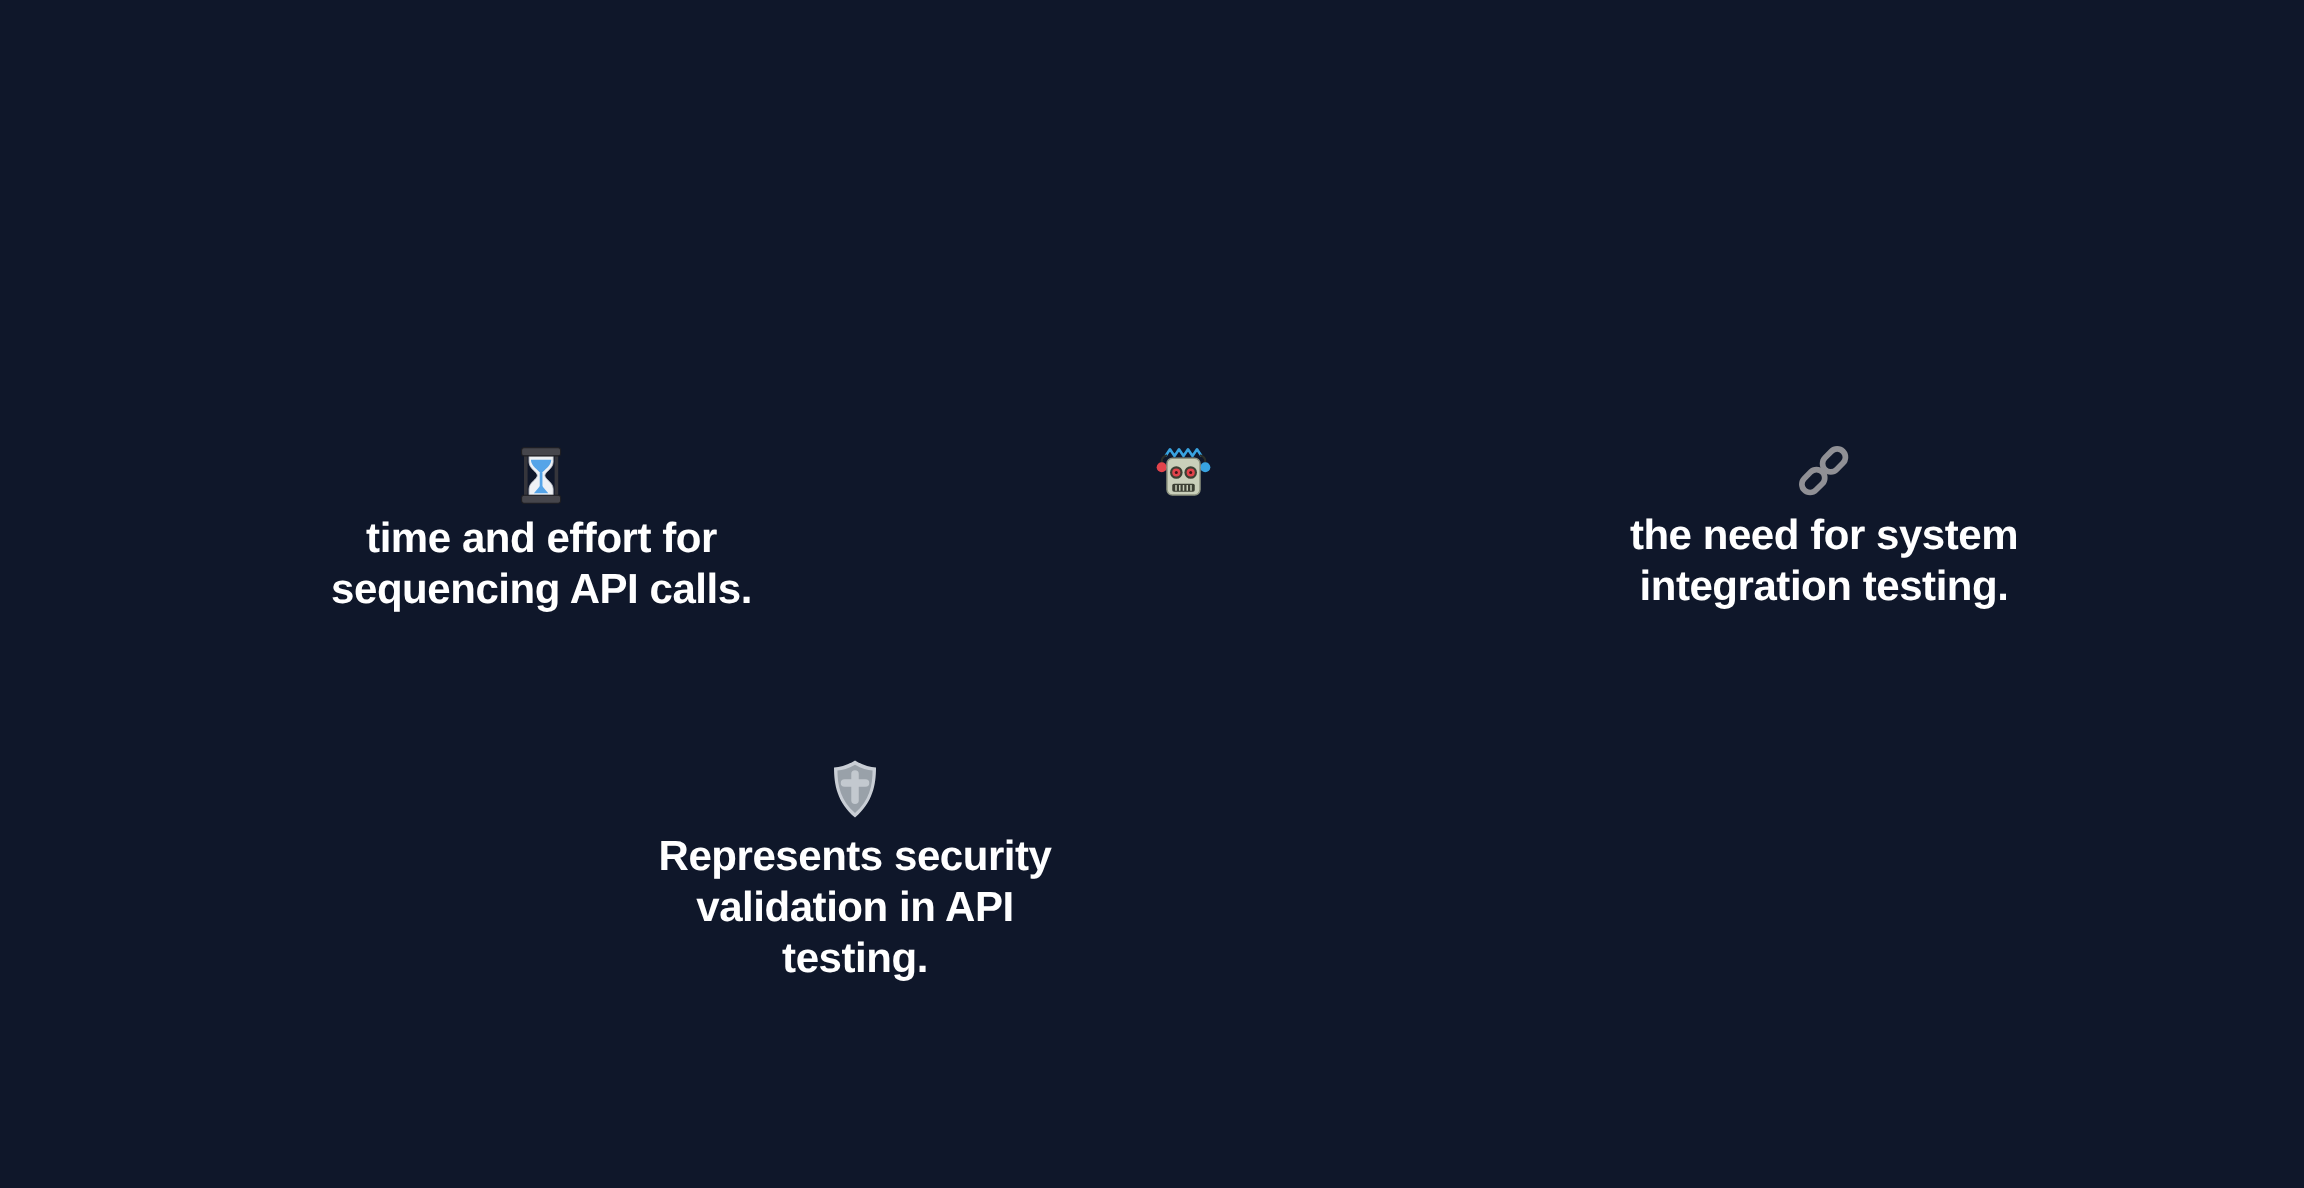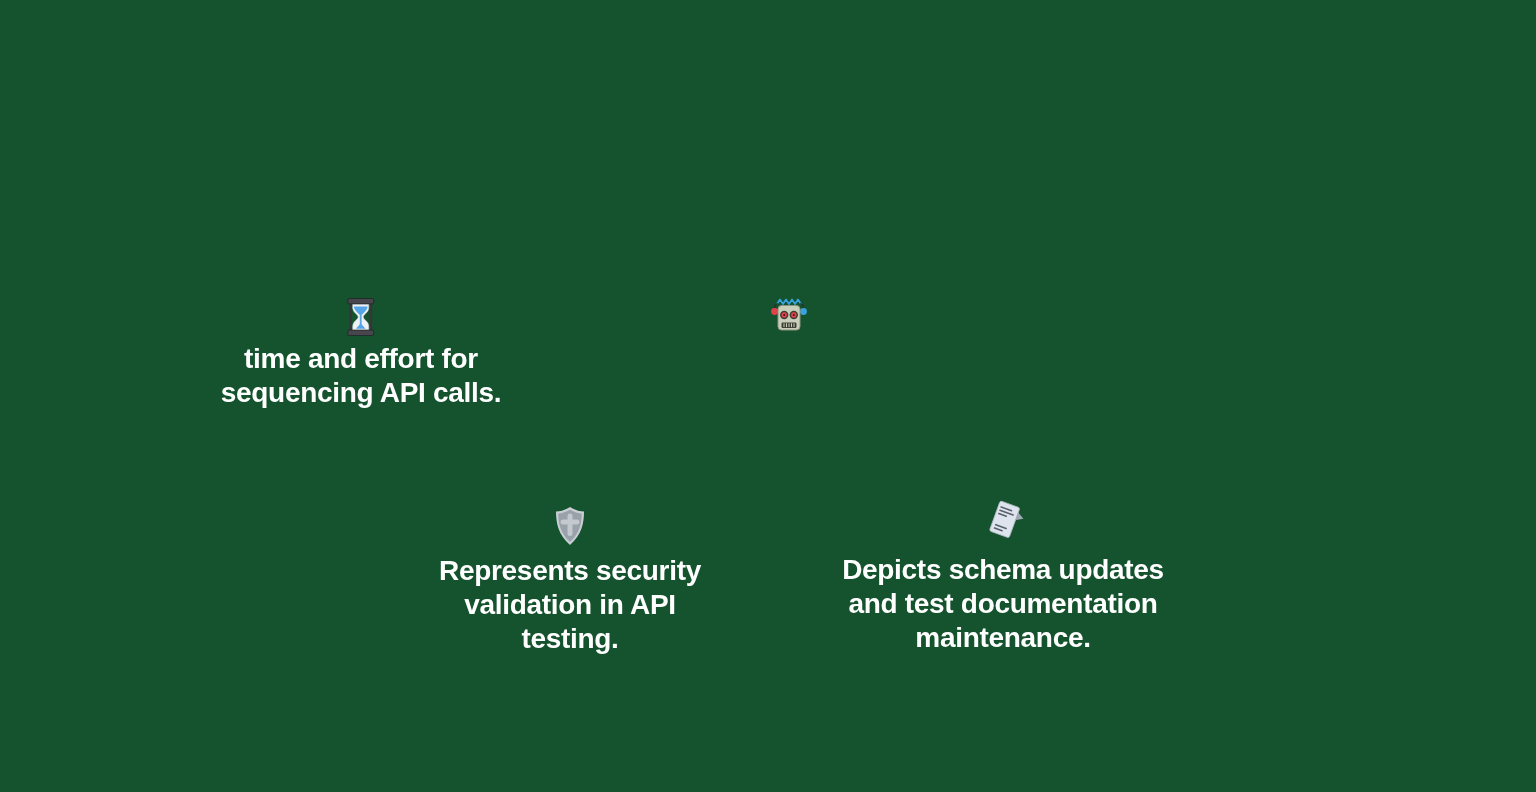--- a/index.html
+++ b/index.html
@@ -10,21 +10,21 @@
   body {
     width: 1536px;
     height: 792px;
     position: relative;
     overflow: hidden;
     font-family: "Liberation Sans", sans-serif;
   }
   .canvas {
     position: absolute;
     inset: 0;
-    background: #14532d;
+    background: #0f172a;
     text-decoration: underline;
   }
   .callout {
     position: absolute;
     transform: translateX(-50%);
     display: flex;
     flex-direction: column;
     align-items: center;
     gap: 5px;
   }
@@ -92,49 +92,41 @@
           <line x1="17" y1="29.3" x2="17" y2="33.1"></line>
           <line x1="19.5" y1="29.3" x2="19.5" y2="33.1"></line>
           <line x1="22" y1="29.3" x2="22" y2="33.1"></line>
           <line x1="24.5" y1="29.3" x2="24.5" y2="33.1"></line>
           <line x1="27" y1="29.3" x2="27" y2="33.1"></line>
         </g>
       </svg>
     </span>
   </div>
 
+  <div class="callout pos-3">
+    <span class="icon" aria-label="link-icon">
+      <svg width="42" height="42" viewBox="0 0 42 42">
+        <g transform="rotate(45 21 21)" fill="none" stroke="#909095" stroke-width="3.8">
+          <rect x="15.5" y="2.5" width="11" height="17" rx="5.5"></rect>
+          <rect x="15.5" y="22" width="11" height="17" rx="5.5"></rect>
+        </g>
+      </svg>
+    </span>
+    <div class="caption">the need for system
+integration testing.</div>
+  </div>
 
   <div class="callout pos-4">
     <span class="icon" aria-label="shield-icon">
       <svg width="42" height="44" viewBox="0 0 42 44">
         <path d="M21 2 C26 5.1 30.8 6.4 35 6.6 C35 18 32.8 30 21 40 C9.2 30 7 18 7 6.6 C11.2 6.4 16 5.1 21 2 Z" fill="#c9ced5"></path>
         <path d="M21 4.8 C25.3 7.3 29.4 8.4 32.7 8.6 C32.7 18.6 30.6 28.6 21 37 C11.4 28.6 9.3 18.6 9.3 8.6 C12.6 8.4 16.7 7.3 21 4.8 Z" fill="#99a1a9"></path>
         <rect x="18.5" y="8.5" width="5" height="22.5" rx="2.5" fill="#c3c9cf"></rect>
         <rect x="11.5" y="14.5" width="19" height="5" rx="2.5" fill="#c3c9cf"></rect>
       </svg>
     </span>
     <div class="caption">Represents security
 validation in API
 testing.</div>
   </div>
 
-  <div class="callout pos-5">
-    <span class="icon" aria-label="document-icon">
-      <svg width="52" height="50" viewBox="0 0 52 50">
-        <g transform="rotate(20 26 24)">
-          <rect x="16" y="5" width="21" height="32" rx="2" fill="#dde4ed" stroke="#aeb8c2" stroke-width="0.8"></rect>
-          <polygon points="37,10 44,14 37,18" fill="#9fa9b3"></polygon>
-          <g stroke="#59616c" stroke-width="1.6" stroke-linecap="round">
-            <line x1="19" y1="10.5" x2="30" y2="10.5"></line>
-            <line x1="19" y1="14" x2="33" y2="14"></line>
-            <line x1="19" y1="17.5" x2="27" y2="17.5"></line>
-            <line x1="20" y1="29" x2="31" y2="29"></line>
-            <line x1="20" y1="32.5" x2="28" y2="32.5"></line>
-          </g>
-        </g>
-      </svg>
-    </span>
-    <div class="caption">Depicts schema updates
-and test documentation
-maintenance.</div>
-  </div>
 
 </div>
 
 </body></html>

